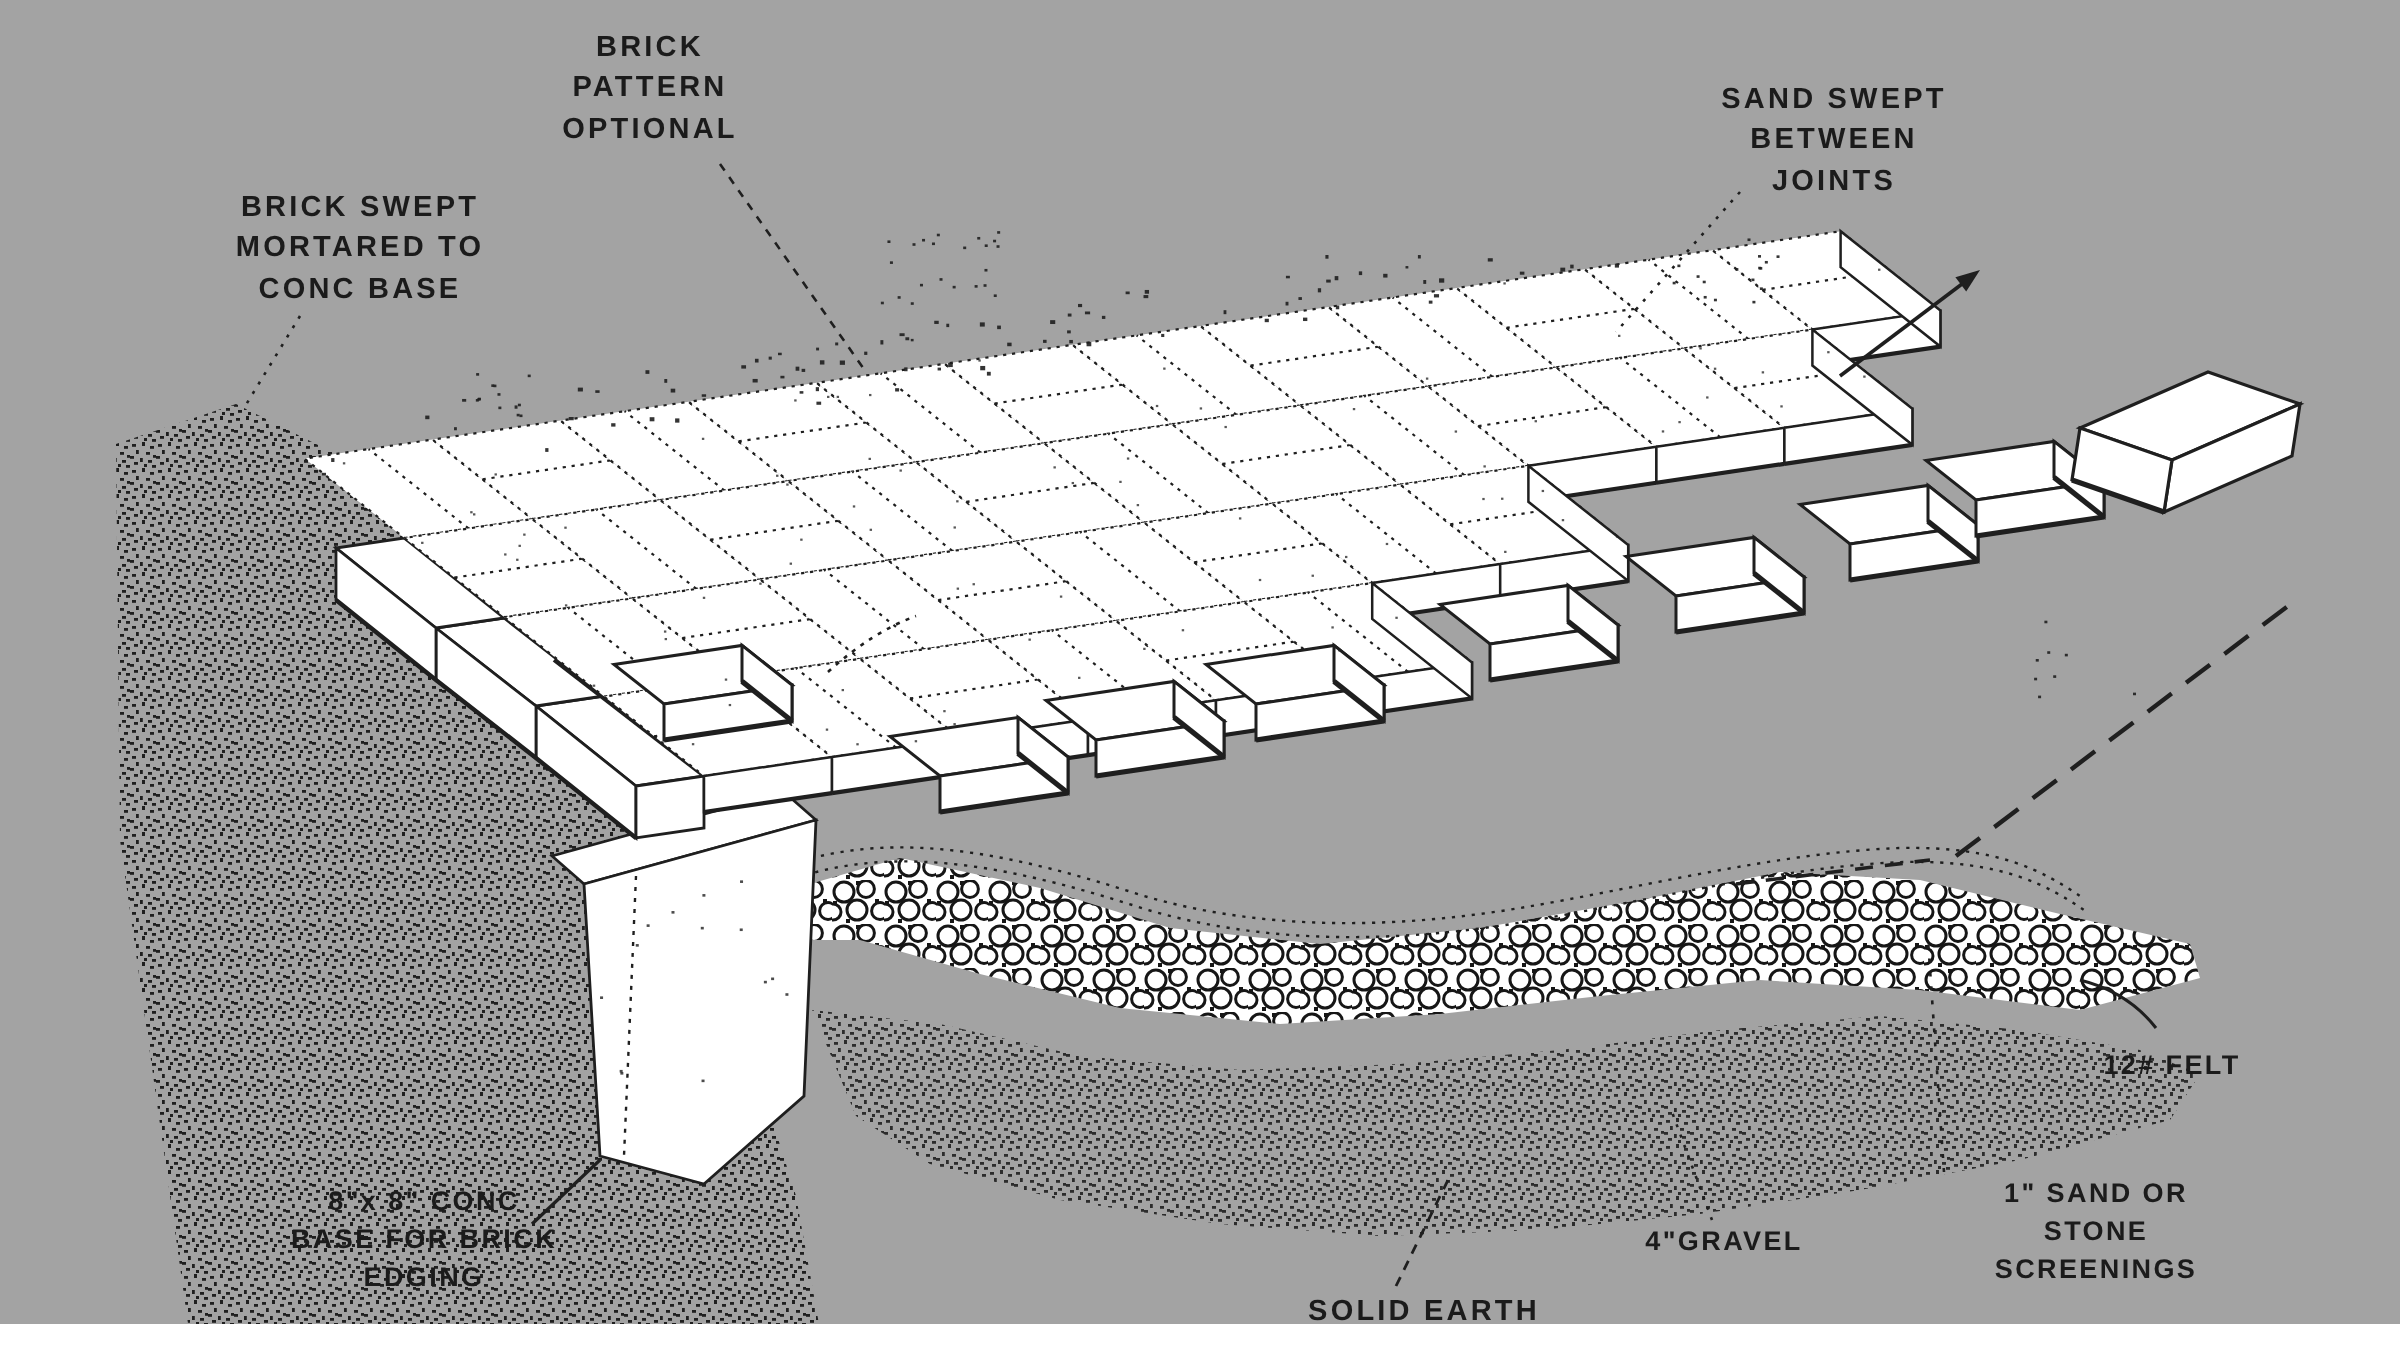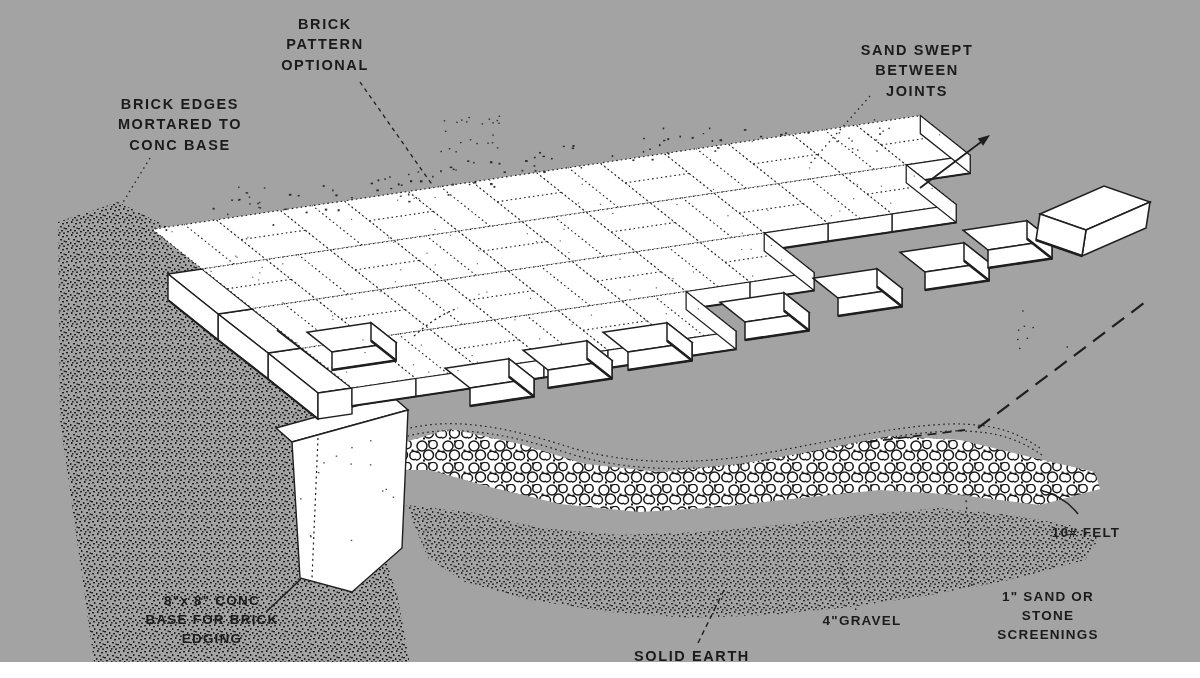--- a/index.html
+++ b/index.html
@@ -493,24 +493,24 @@
         <path d="M1078,514 Q1064,496 1040,490" fill="none" stroke="#1f1f1f" stroke-width="1.5"></path>
       </g>
   </svg>
 
   <div class="lbl" style="left:325px;top:14px">BRICK
 PATTERN
 OPTIONAL</div>
   <div class="lbl" style="left:917px;top:40px">SAND SWEPT
 BETWEEN
 JOINTS</div>
-  <div class="lbl" style="left:180px;top:94px">BRICK EDGES
+  <div class="lbl" style="left:180px;top:94px">BRICK SWEPT
 MORTARED TO
 CONC BASE</div>
   <div class="lbl small" style="left:212px;top:592px">8"x 8" CONC
 BASE FOR BRICK
 EDGING</div>
-  <div class="lbl" style="left:692px;top:646px">SOLID EARTH</div>
+  <div class="lbl" style="left:712px;top:646px">SOLID EARTH</div>
   <div class="lbl small" style="left:862px;top:612px">4"GRAVEL</div>
   <div class="lbl small" style="left:1048px;top:588px">1" SAND OR
 STONE SCREENINGS</div>
-  <div class="lbl small" style="left:1086px;top:524px">10# FELT</div>
+  <div class="lbl small" style="left:1086px;top:524px">12# FELT</div>
 </div>
 
 </body></html>

